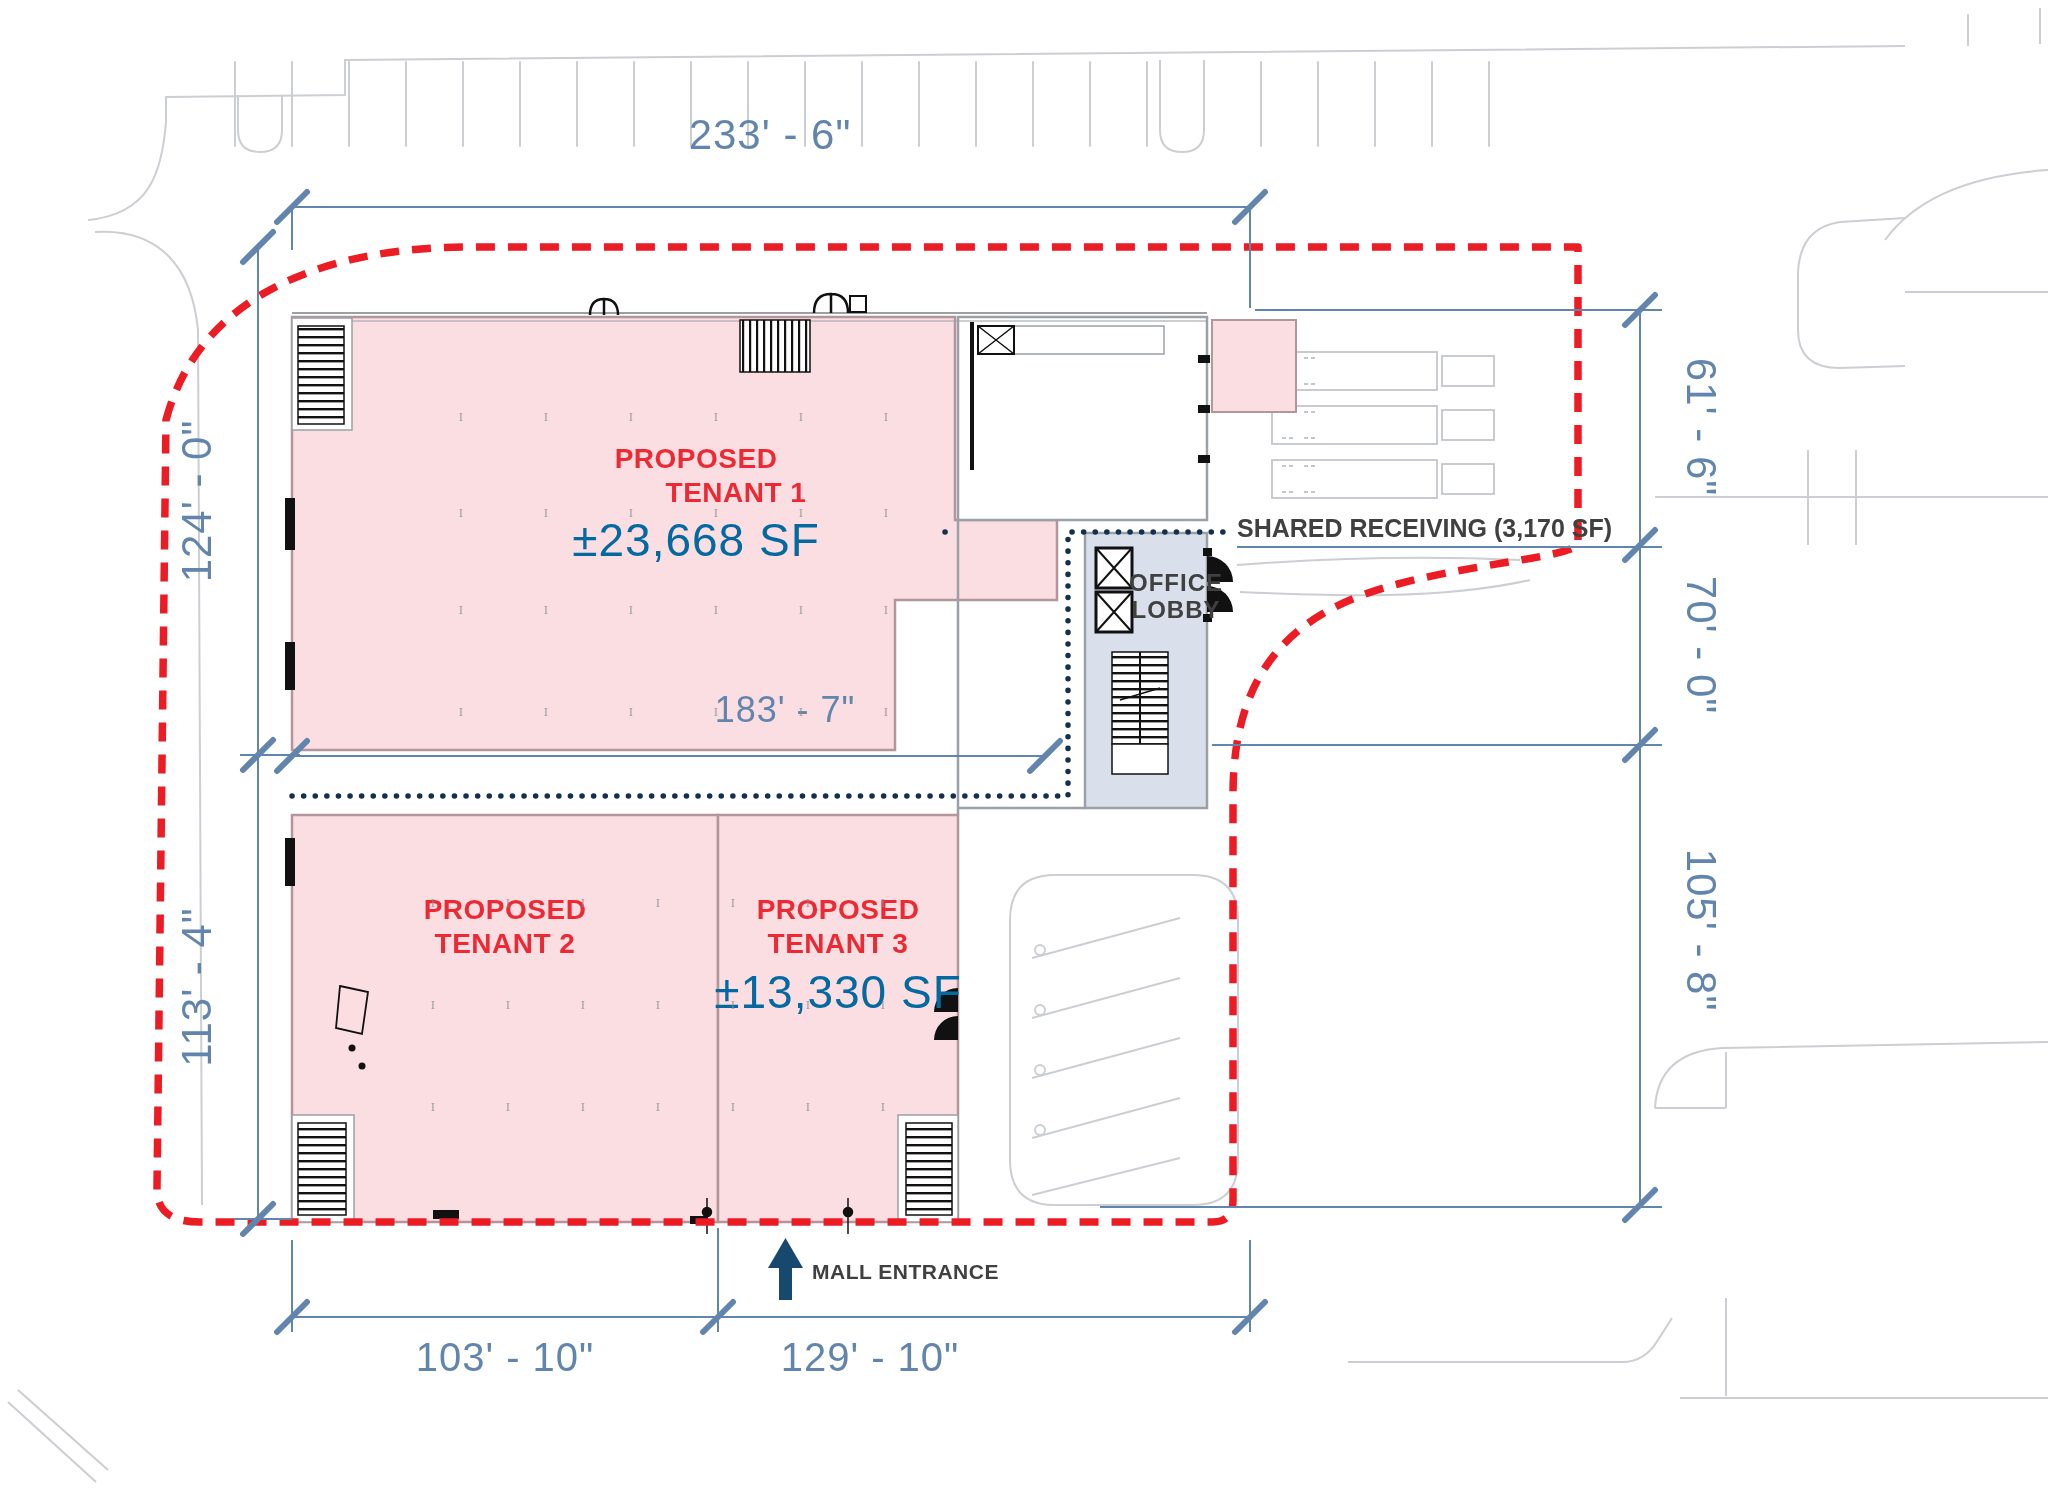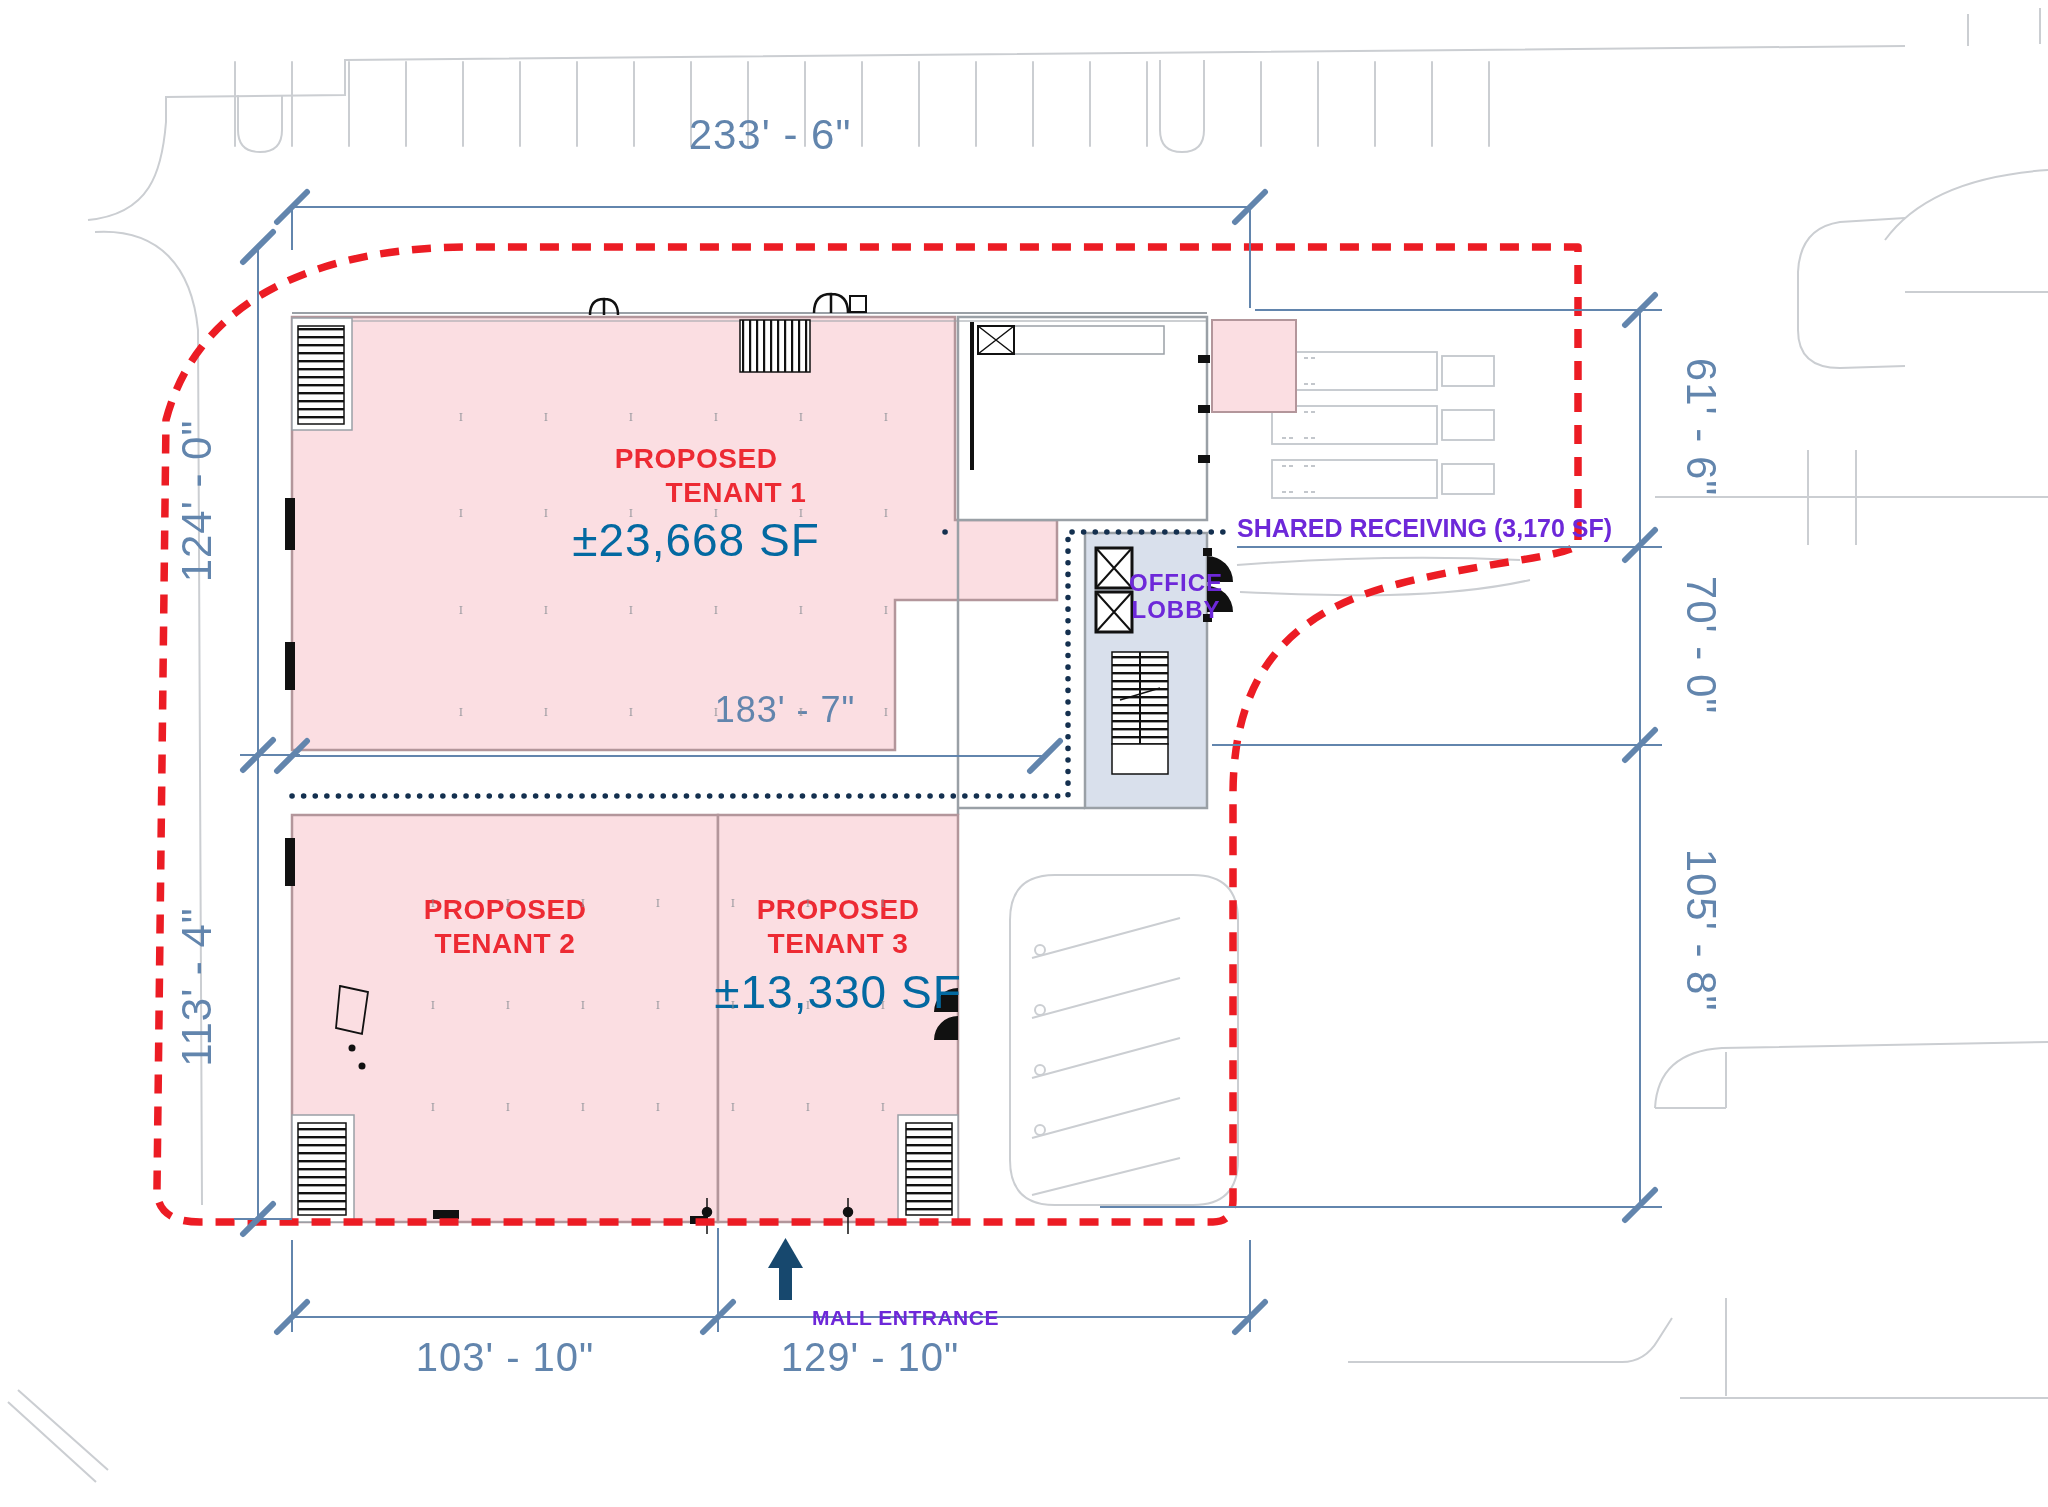--- a/index.html
+++ b/index.html
@@ -6,21 +6,21 @@
   #plan{position:relative;width:2048px;height:1507px;background:#ffffff;overflow:hidden;
         font-family:"Liberation Sans", sans-serif;}
   #linework{position:absolute;left:0;top:0;}
   .lbl{position:absolute;transform:translate(-50%,-50%);white-space:nowrap;line-height:1.15;}
   .dim{color:#6285ad;font-size:40px;letter-spacing:1px;}
   .dim-sm{font-size:36px;}
   .rot-l{transform:translate(-50%,-50%) rotate(-90deg);}
   .rot-r{transform:translate(-50%,-50%) rotate(90deg);}
   .red-hd{color:#ed2a33;font-weight:bold;font-size:28px;text-align:center;letter-spacing:.5px;}
   .red-sf{color:#0369a1;font-size:46px;letter-spacing:1px;}
-  .navy{color:#6d28d9;font-weight:bold;}
+  .navy{color:#404040;font-weight:bold;}
   .lobby-lbl{font-size:24px;text-align:left;letter-spacing:1px;}
   .recv-lbl{font-size:25px;transform:translate(0,-50%);}
   .mall-lbl{font-size:21px;transform:translate(0,-50%);letter-spacing:.5px;}
   .col-glyph{position:absolute;transform:translate(-50%,-50%);color:#8a8f94;opacity:.85;
              font-family:"DejaVu Serif", serif;font-size:11px;}
 </style>
 </head>
 <body>
 
 <div id="plan">
@@ -204,21 +204,21 @@
   <div class="lbl red-hd" style="left:505px;top:944px;">TENANT 2</div>
 
   <div class="lbl red-hd" style="left:838px;top:910px;">PROPOSED</div>
   <div class="lbl red-hd" style="left:838px;top:944px;">TENANT 3</div>
   <div class="lbl red-sf" style="left:838px;top:992px;">±13,330 SF</div>
 
   <div class="lbl navy lobby-lbl" style="left:1176px;top:583px;">OFFICE</div>
   <div class="lbl navy lobby-lbl" style="left:1176px;top:610px;">LOBBY</div>
 
   <div class="lbl navy recv-lbl" style="left:1237px;top:528px;">SHARED RECEIVING (3,170 SF)</div>
-  <div class="lbl navy mall-lbl" style="left:812px;top:1272px;margin-top:46px;">MALL ENTRANCE</div>
+  <div class="lbl navy mall-lbl" style="left:812px;top:1272px;">MALL ENTRANCE</div>
 
   <div id="columns">
       <span class="col-glyph" style="left: 461px; top: 417px;">I</span>
       <span class="col-glyph" style="left: 546px; top: 417px;">I</span>
       <span class="col-glyph" style="left: 631px; top: 417px;">I</span>
       <span class="col-glyph" style="left: 716px; top: 417px;">I</span>
       <span class="col-glyph" style="left: 801px; top: 417px;">I</span>
       <span class="col-glyph" style="left: 886px; top: 417px;">I</span>
       <span class="col-glyph" style="left: 461px; top: 513px;">I</span>
       <span class="col-glyph" style="left: 546px; top: 513px;">I</span>

